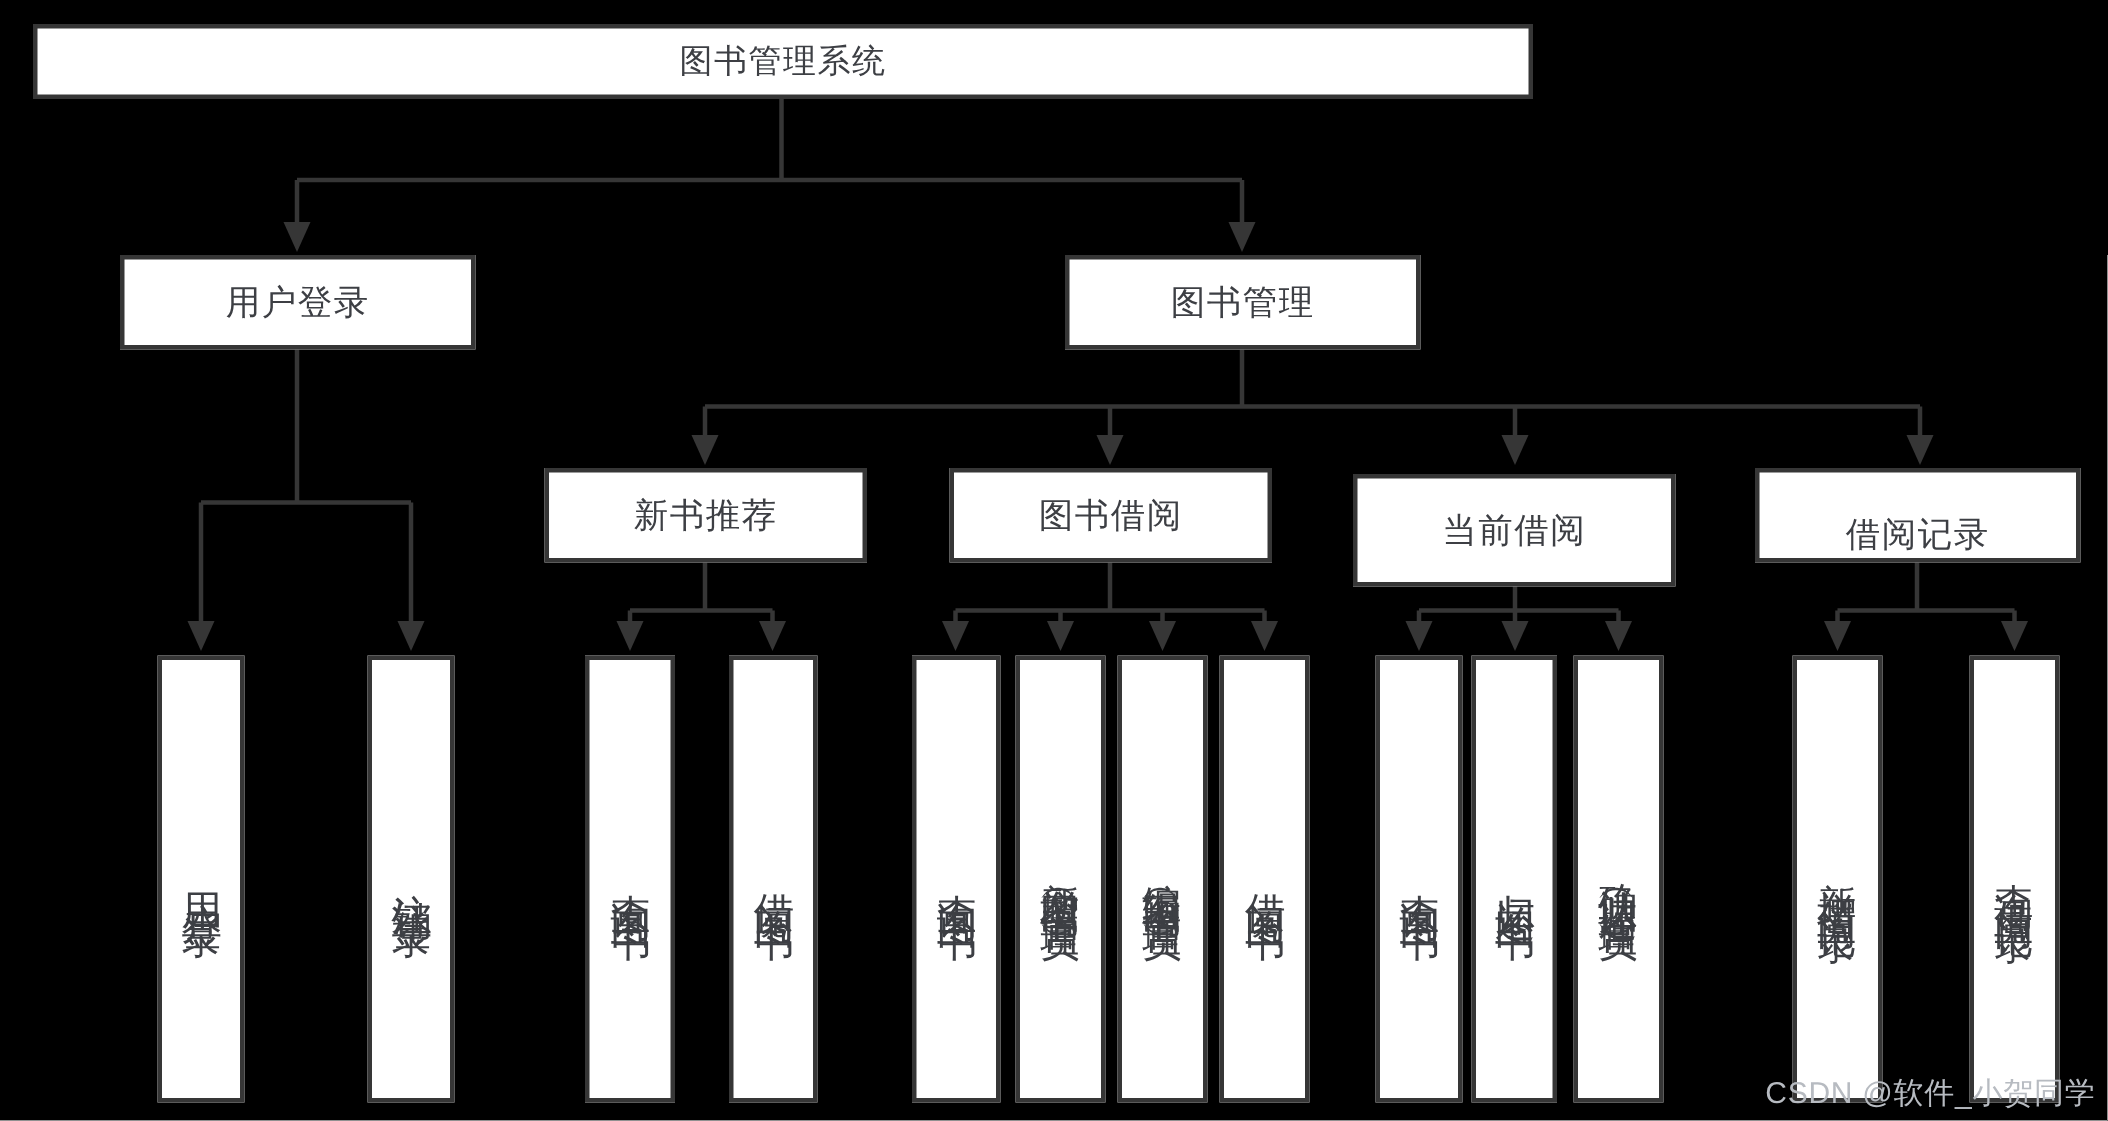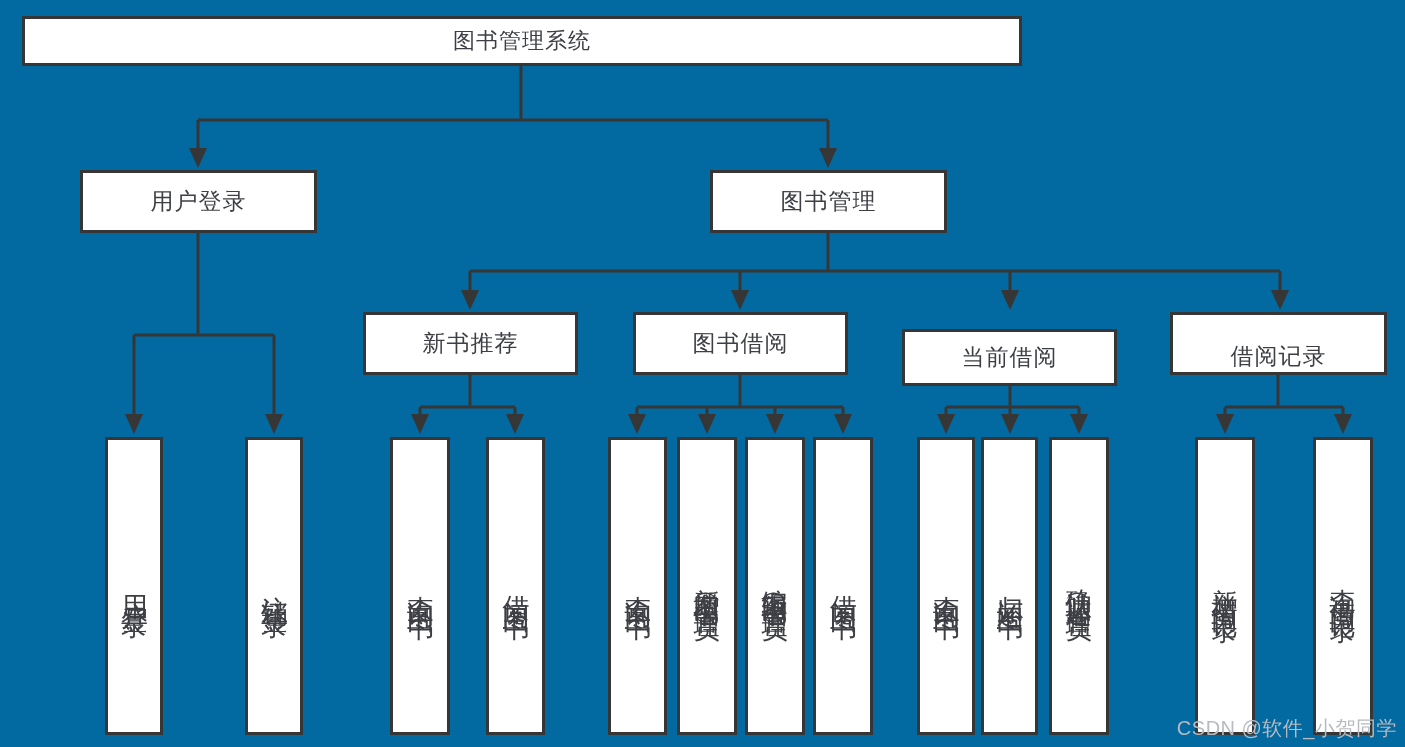--- a/index.html
+++ b/index.html
@@ -5,21 +5,21 @@
   :root{
     --line:#363636;
     --text:#3d3f44;
     --wm:#b7bbc1;
   }
   html,body{margin:0;padding:0;background:#ffffff;}
   body{font-family:"Liberation Sans","DejaVu Sans",sans-serif;}
   .stage{
     position:relative;
     width:1405px;height:747px;
-    background:#0369a1;
+    background:#000000;
     overflow:hidden;
   }
   .wires{position:absolute;left:0;top:0;color:var(--line);}
   .wires path{stroke:currentColor;stroke-width:3;fill:none;}
   .wires polygon{fill:currentColor;stroke:none;}
   .box{
     position:absolute;
     box-sizing:border-box;
     border:3px solid var(--line);
     background:#ffffff;
@@ -115,21 +115,21 @@
   <div class="box hbox" style="left:710px;top:170px;width:237px;height:63px;">
     <span>图书管理</span>
   </div>
 
   <div class="box hbox" style="left:363px;top:312px;width:215px;height:63px;align-items:center;">
     <span>新书推荐</span>
   </div>
   <div class="box hbox" style="left:633px;top:312px;width:215px;height:63px;justify-content:center;">
     <span>图书借阅</span>
   </div>
-  <div class="box hbox" style="left:902px;top:329px;width:215px;height:57px;">
+  <div class="box hbox" style="left:902px;top:316px;width:215px;height:75px;">
     <span>当前借阅</span>
   </div>
   <div class="box hbox" style="left:1170px;top:312px;width:217px;height:63px;align-items:flex-end;">
     <span>借阅记录</span>
   </div>
 
   <div class="box vbox" style="left:105px;top:437px;width:58px;height:298px;">
     <span>用户登录</span>
   </div>
   <div class="box vbox" style="left:245px;top:437px;width:58px;height:298px;">

